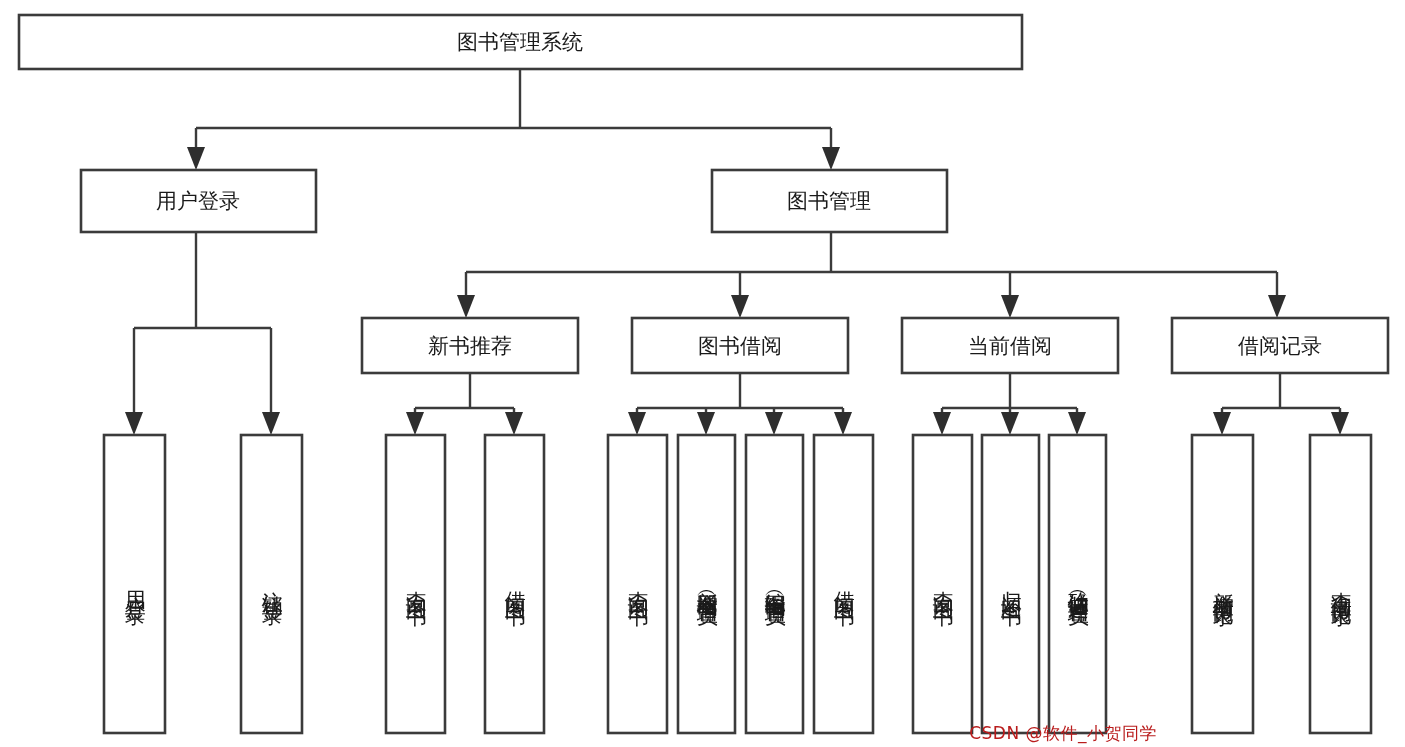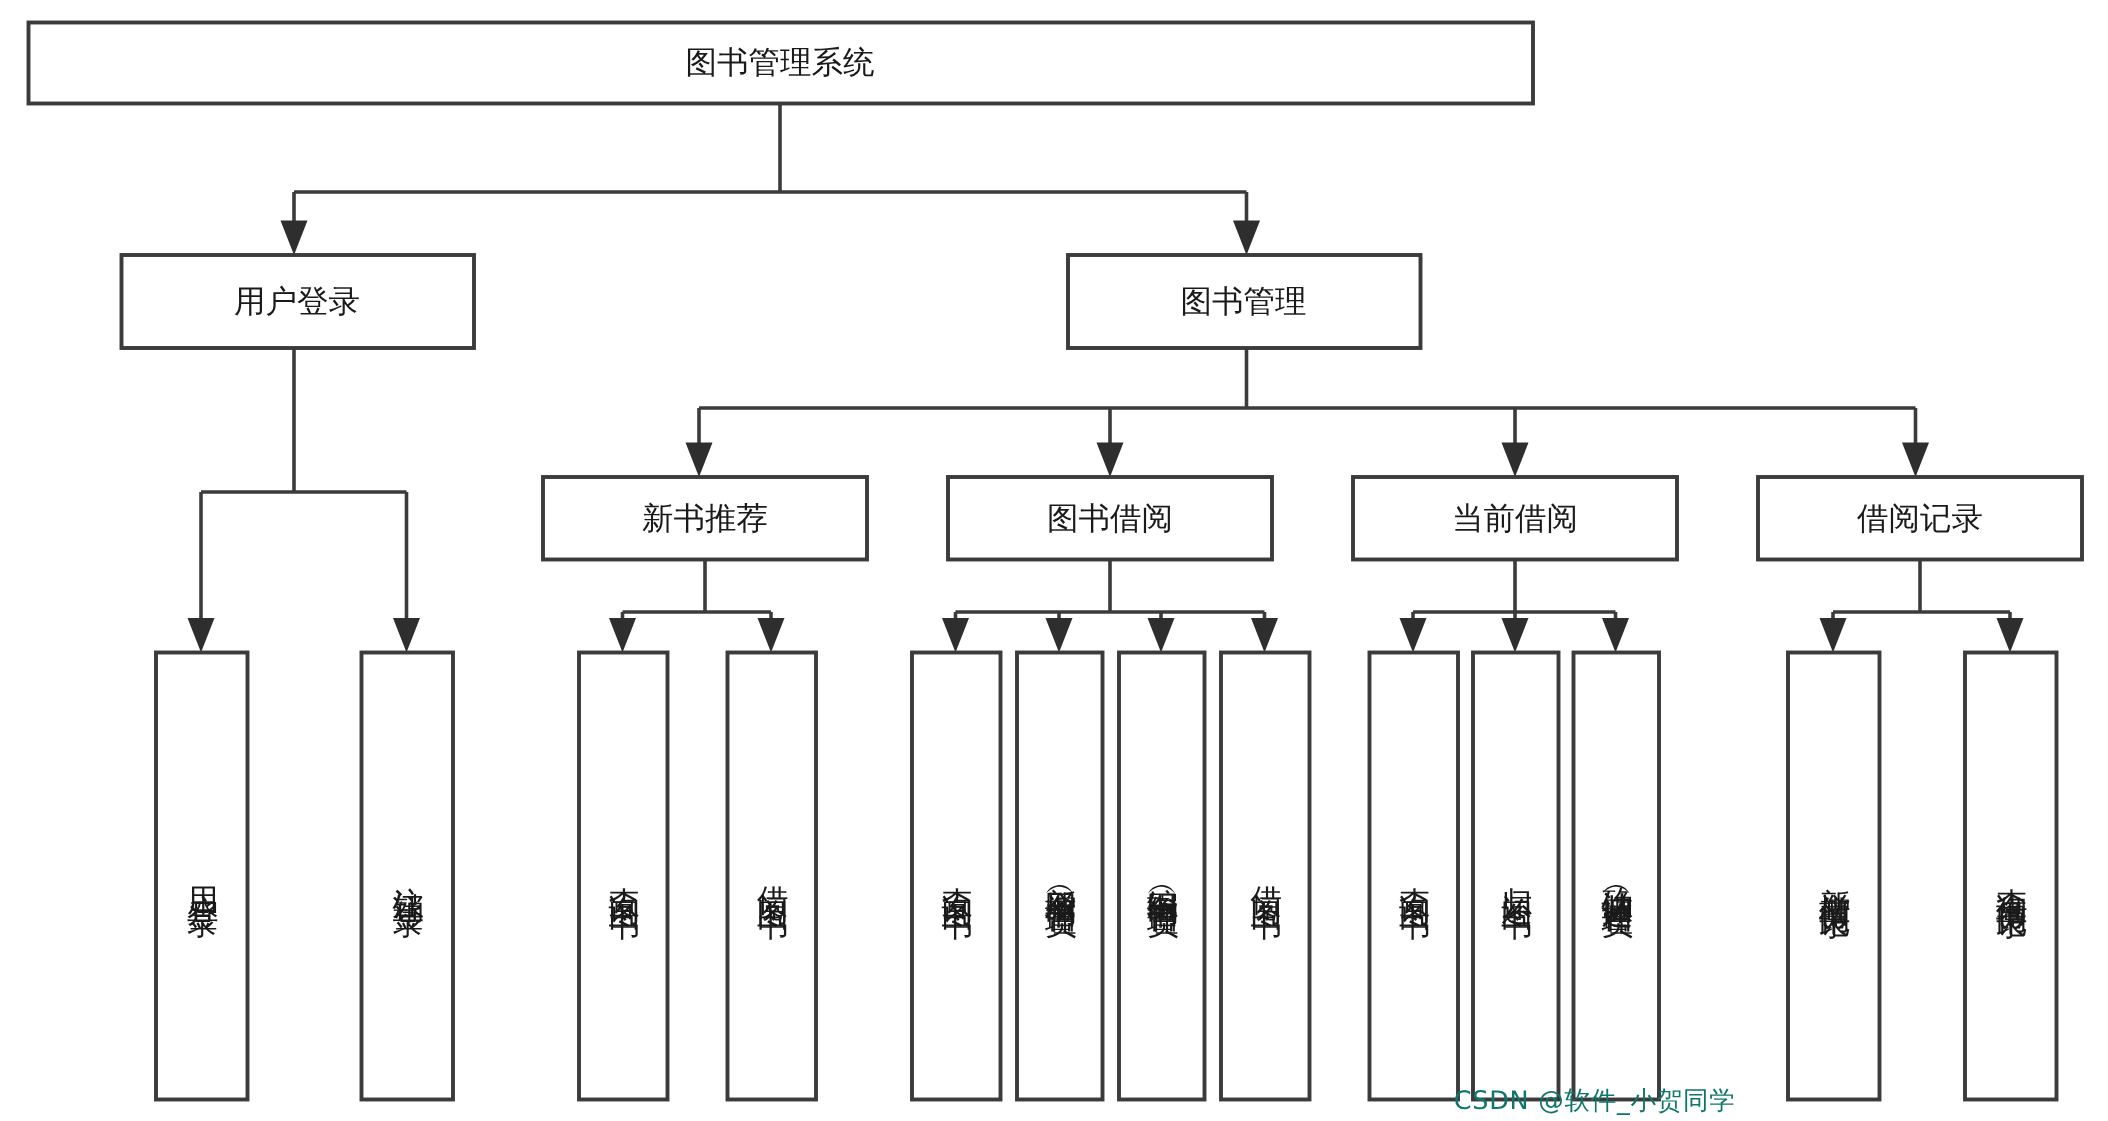--- a/index.html
+++ b/index.html
@@ -67,21 +67,21 @@
     white-space: nowrap;
     pointer-events: none;
     user-select: none;
   }
   .watermark {
     position: absolute;
     right: 6px;
     bottom: 2px;
     font-family: "DejaVu Sans", "Liberation Sans", sans-serif;
     font-size: 17px;
-    color: #0f766e;
+    color: #b91c1c;
     white-space: nowrap;
     letter-spacing: 0.5px;
   }
 </style>
 </head>
 <body>
 
 <div id="diagram-root">
 
   <svg id="tree-svg" viewBox="0 0 1405 747" xmlns="http://www.w3.org/2000/svg">

